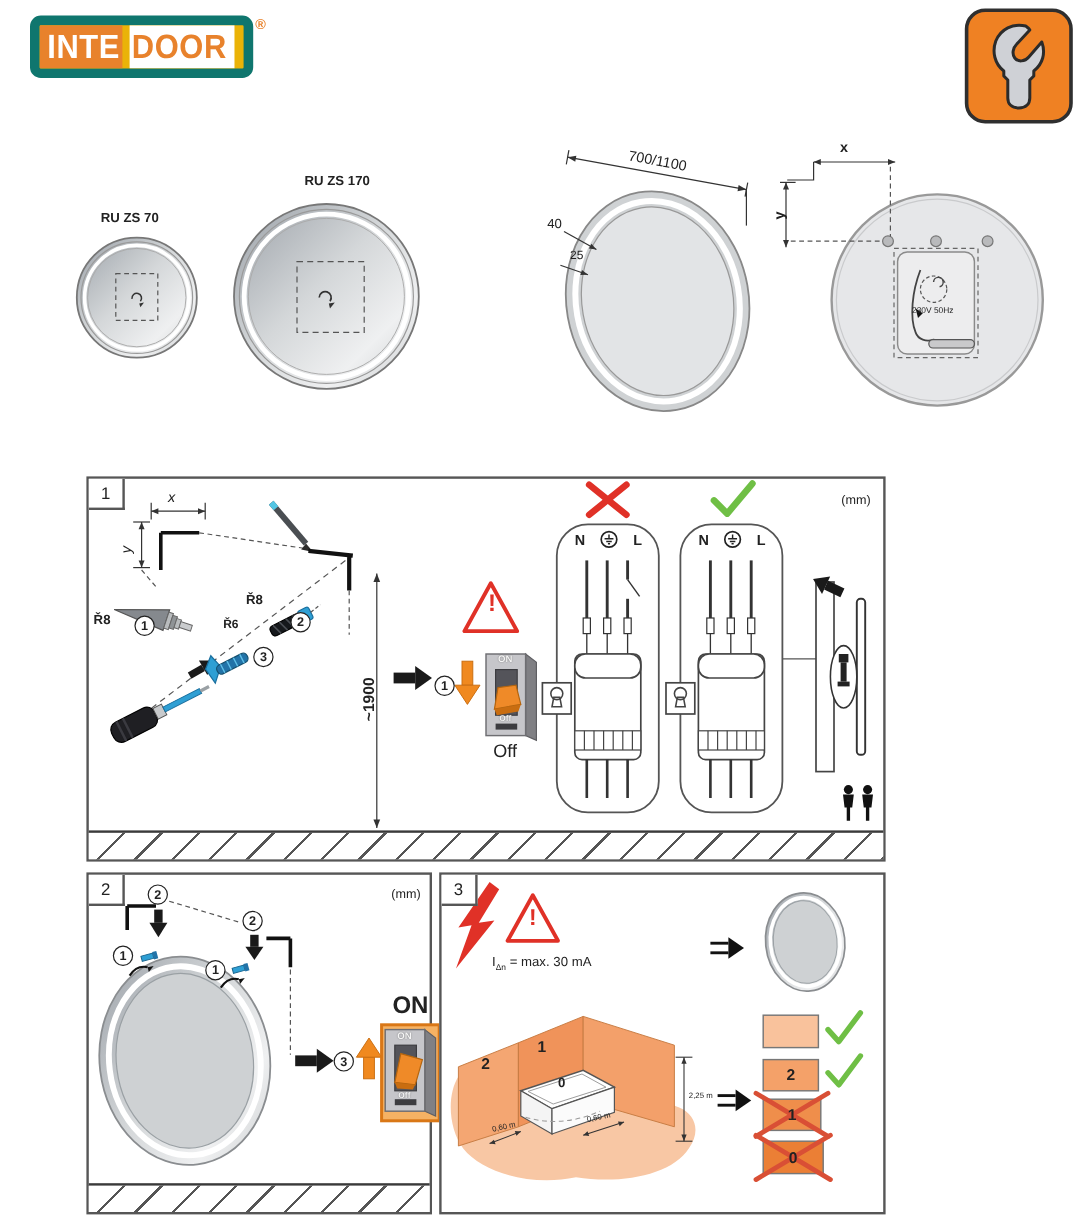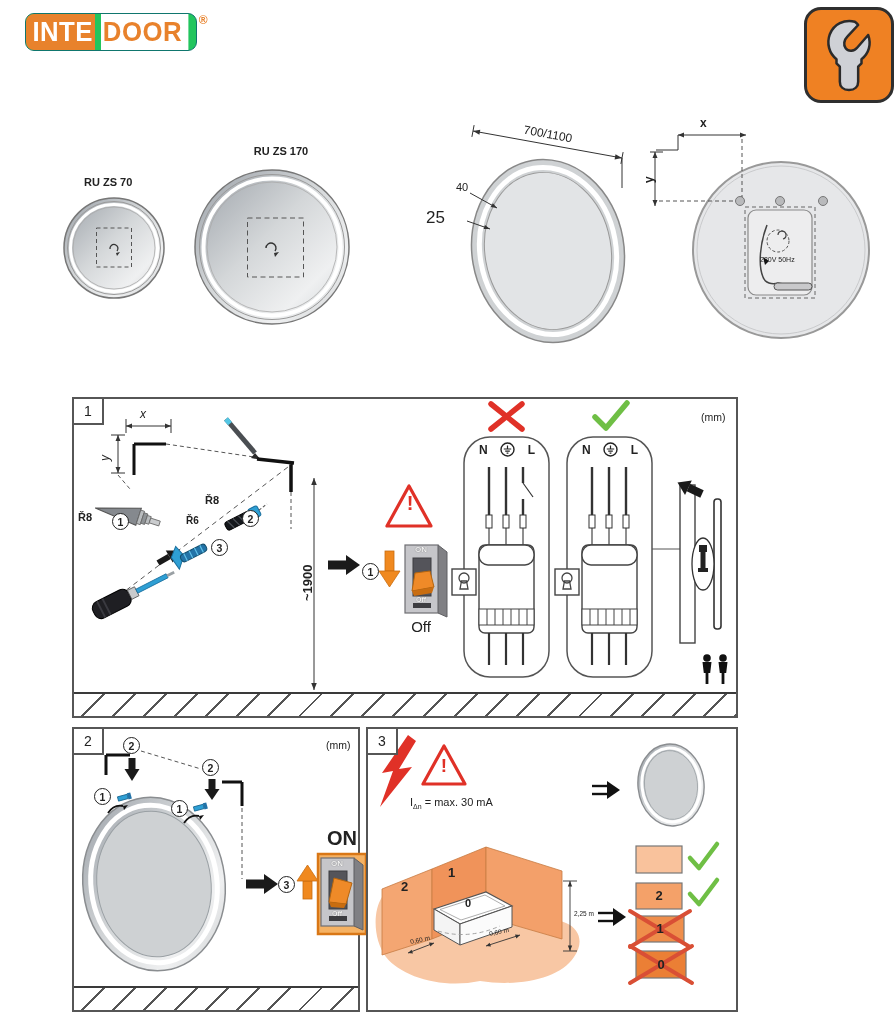--- a/index.html
+++ b/index.html
@@ -10,21 +10,21 @@
   .circ{position:absolute;width:17px;height:17px;box-sizing:border-box;border:1.7px solid #222;
         border-radius:50%;display:flex;align-items:center;justify-content:center;
         font-size:10.5px;font-weight:bold;background:#fff;z-index:3}
   .panel{position:absolute;border:2px solid #565656;background:#fff;box-sizing:border-box}
   .tab{position:absolute;left:0;top:0;width:28px;height:24px;background:#fff;
        border-right:2px solid #565656;border-bottom:2px solid #565656;z-index:4;
        display:flex;align-items:center;justify-content:center;font-size:14px}
   .hatch{position:absolute;left:0;right:0;bottom:0;height:22px;border-top:2.5px solid #3a3a3a;
          background:repeating-linear-gradient(135deg,#ffffff 0 20px,#555 20px 22px);z-index:2}
   .logo-wrap{position:absolute;left:25px;top:13px;display:flex;align-items:flex-start}
-  .logo-box{display:inline-flex;border:1px solid #0f766e;border-radius:9px;overflow:hidden;background:#22c55e}
+  .logo-box{display:inline-flex;border:8px solid #0f766e;border-radius:9px;overflow:hidden;background:#eab308}
   .logo-inte{background:#e8822c;color:#fff;font-weight:800;font-size:28px;line-height:34px;
              padding:1px 2px 1px 7px;letter-spacing:.5px;transform:scaleX(.92);transform-origin:left}
   .logo-door{color:#e8822c;background:#fff;font-weight:800;font-size:28px;line-height:34px;
              padding:1px 7px 1px 2px;letter-spacing:.5px;transform:scaleX(.92);transform-origin:left}
   .reg{color:#e8822c;font-size:12px;font-weight:bold;margin-left:2px}
   .title{position:absolute;left:340px;top:34px;width:220px;text-align:center;
          font-size:40px;font-weight:800;letter-spacing:1px;color:#2b2b2b}
   .badge{position:absolute;left:804px;top:7px;width:84px;height:90px;background:#ef8123;
          border:3px solid #2f2f2f;border-radius:17px;display:flex;align-items:center;justify-content:center}
   svg{position:absolute;overflow:visible}
@@ -94,21 +94,21 @@
       <line x1="37" y1="111" x2="60" y2="119"></line>
       <line x1="192" y1="48" x2="192" y2="78"></line>
     </g>
     <polygon points="43,21 49.4,24.8 50.3,19.7" fill="#333"></polygon>
     <polygon points="192,48 184.6,49.4 185.5,44.2" fill="#333"></polygon>
     <polygon points="67,98 60.7,97 62.9,93.2" fill="#333"></polygon>
     <polygon points="60,119 53.6,119.1 55,115" fill="#333"></polygon>
   </svg>
   <div class="t" style="left:498px;top:127px;width:100px;text-align:center;font-size:12px;transform:rotate(10.5deg)">700/1100</div>
   <div class="t" style="left:456px;top:181px;font-size:11px">40</div>
-  <div class="t" style="left:426px;top:208px;font-size:17px">25</div>
+  <div class="t" style="left:475px;top:208px;font-size:10px">25</div>
 
   <svg style="left:650px;top:125px" width="235" height="220" viewBox="0 0 235 220">
     <circle cx="131" cy="125" r="88" fill="#e6e7e9" stroke="#999" stroke-width="2"></circle>
     <circle cx="131" cy="125" r="84" fill="none" stroke="#c9cacc" stroke-width="1"></circle>
     <circle cx="90" cy="76" r="4.5" fill="#b9babc" stroke="#777"></circle>
     <circle cx="130" cy="76" r="4.5" fill="#b9babc" stroke="#777"></circle>
     <circle cx="173" cy="76" r="4.5" fill="#b9babc" stroke="#777"></circle>
     <rect x="95" y="82" width="70" height="91" fill="none" stroke="#666" stroke-width="1" stroke-dasharray="4,3"></rect>
     <rect x="98" y="85" width="64" height="85" rx="8" fill="#ededee" stroke="#8a8a8a" stroke-width="1.2"></rect>
     <circle cx="128" cy="116" r="11" fill="none" stroke="#555" stroke-width="1" stroke-dasharray="3,2"></circle>

